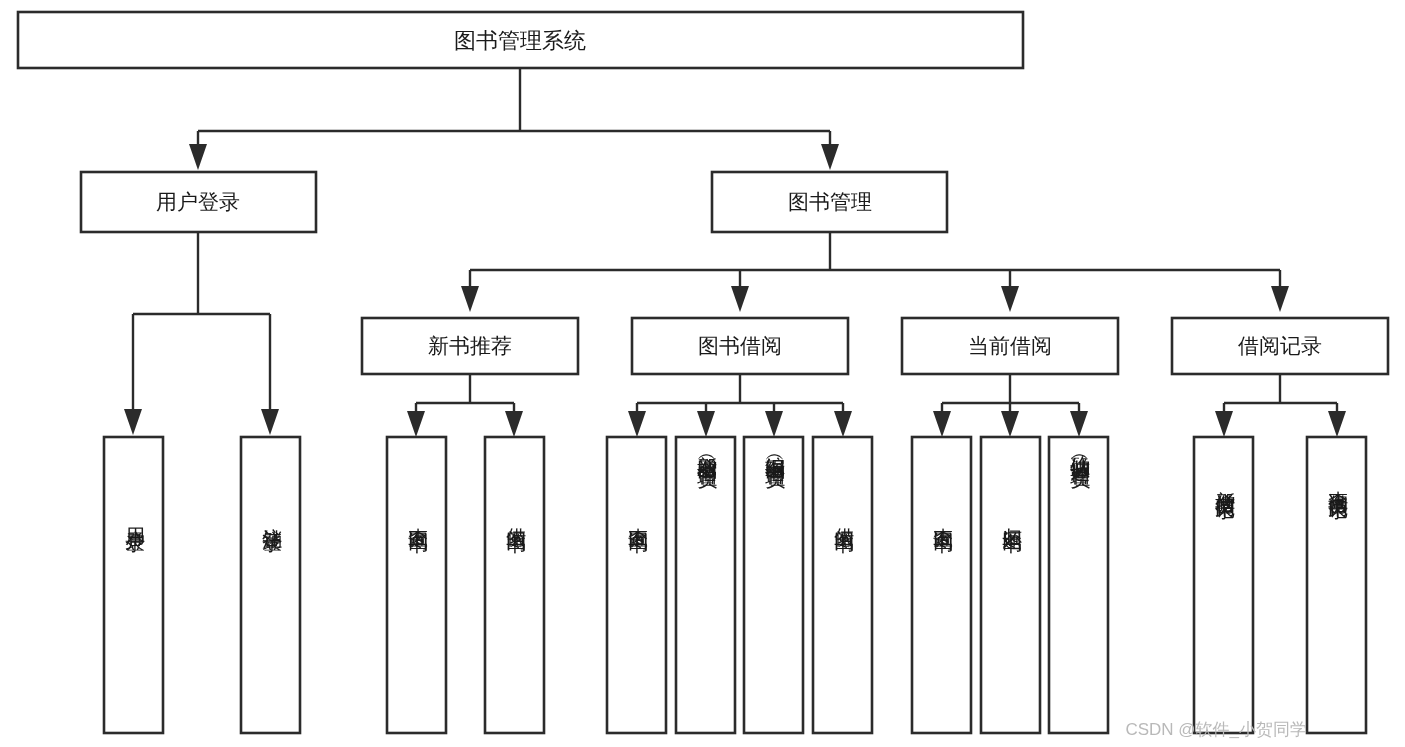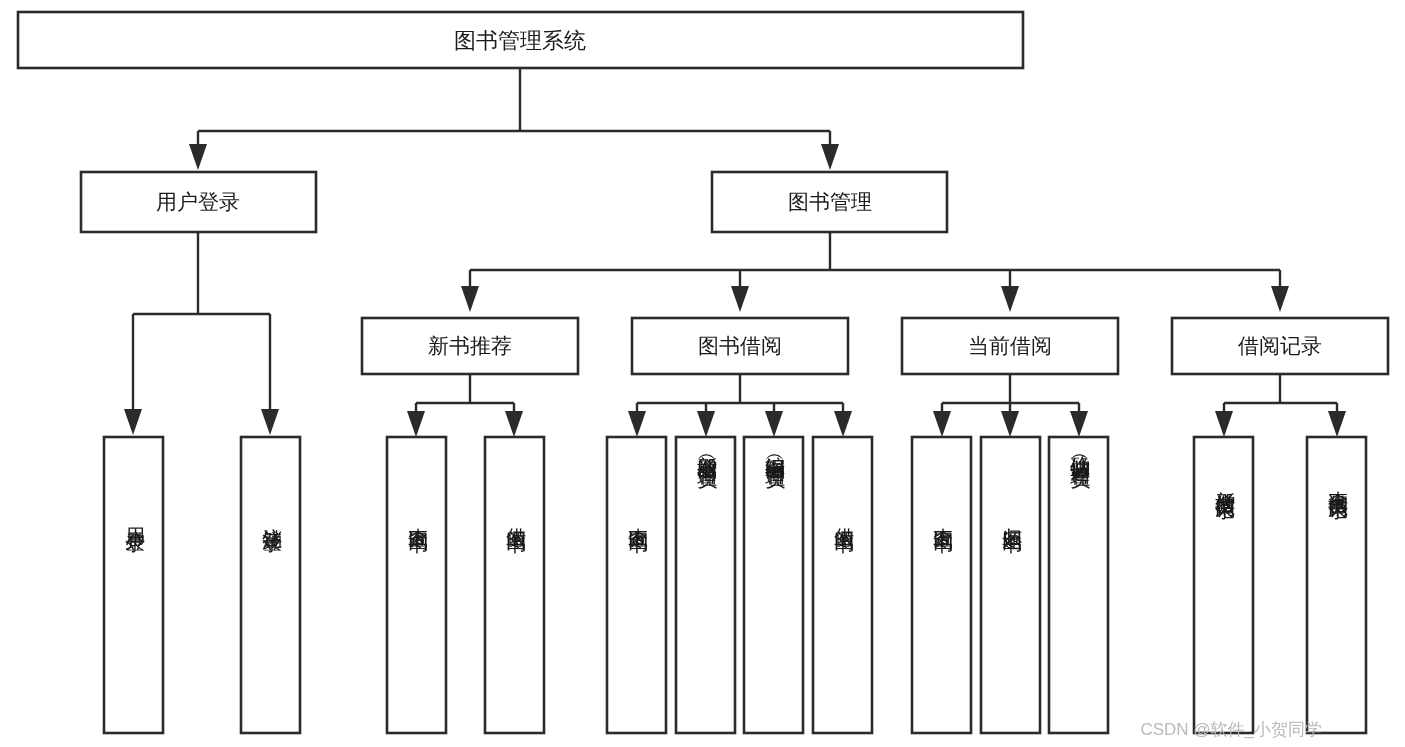--- a/index.html
+++ b/index.html
@@ -54,21 +54,21 @@
     font-size: 20px;
     writing-mode: vertical-rl;
     text-orientation: upright;
     letter-spacing: 2px;
   }
   .label-root {
     font-size: 22px;
   }
   .watermark {
     position: absolute;
-    right: 8px;
+    right: 23px;
     bottom: 6px;
     font-family: "Liberation Sans", "DejaVu Sans", sans-serif;
     font-size: 17px;
     color: #b9b9b9;
     white-space: nowrap;
     pointer-events: none;
   }
 </style>
 </head>
 <body>

